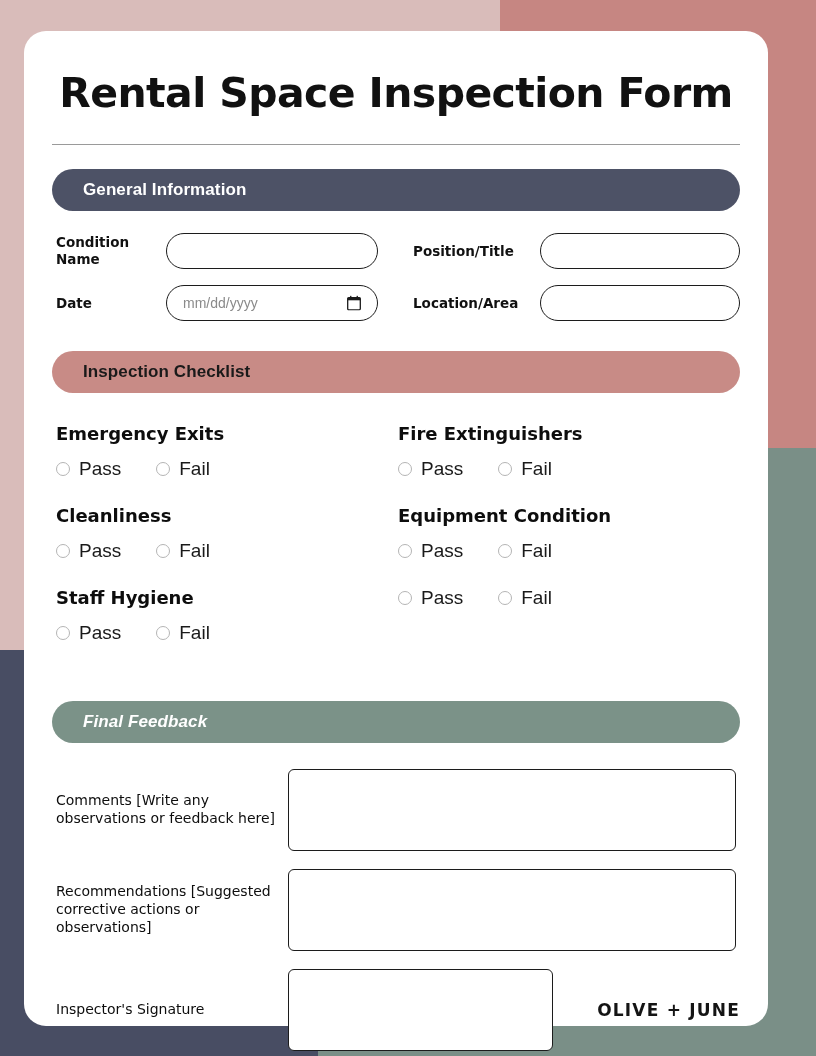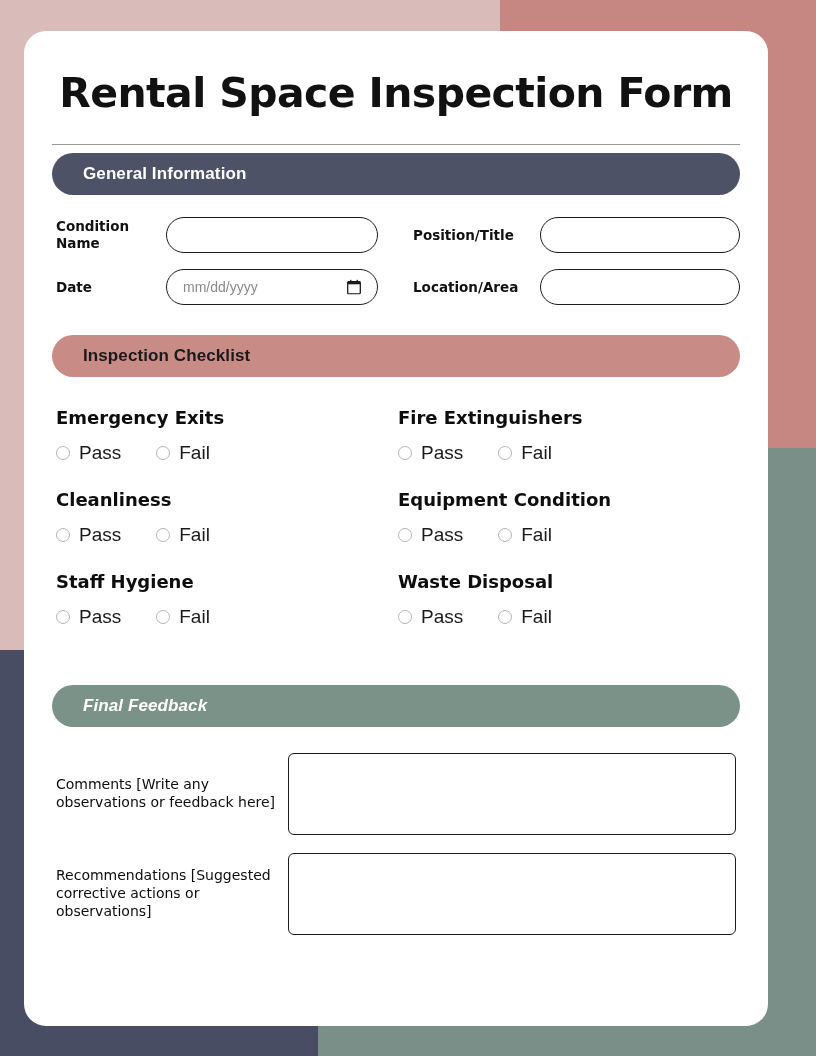--- a/index.html
+++ b/index.html
@@ -78,21 +78,21 @@
     height: 42px;
     border-radius: 21px;
     display: flex;
     align-items: center;
     padding-left: 31px;
     font-size: 17px;
     font-weight: 700;
     color: #ffffff;
     letter-spacing: 0.1px;
   }
-  .pill-general  { background: #4d5266; margin-top: 8px; }
+  .pill-general  { background: #4d5266; margin-top: 24px; }
   .pill-checklist{ background: #c88b86; color: #1a1a1a; margin-top: 30px; }
   .pill-feedback { background: #7b9288; margin-top: 32px; font-style: italic; }
 
   
   .info-grid {
     display: grid;
     grid-template-columns: 110px 212px 1fr 200px;
     row-gap: 16px;
     align-items: center;
     margin-top: 22px;
@@ -321,21 +321,20 @@
           <span>Pass</span>
         </label>
         <label class="radio-opt">
           <span class="radio-dot"></span>
           <span>Fail</span>
         </label>
       </div>
     </div>
 
     <div class="check-item">
-      <div class="check-title">Waste Disposal</div>
       <div class="radio-row">
         <label class="radio-opt">
           <span class="radio-dot"></span>
           <span>Pass</span>
         </label>
         <label class="radio-opt">
           <span class="radio-dot"></span>
           <span>Fail</span>
         </label>
       </div>
@@ -350,15 +349,20 @@
     <div class="fb-row">
       <div class="fb-label">Comments [Write any observations or feedback here]</div>
       <textarea class="fb-box fb-box-comments" placeholder="" style=""></textarea>
     </div>
 
     <div class="fb-row">
       <div class="fb-label">Recommendations [Suggested corrective actions or observations]</div>
       <textarea class="fb-box fb-box-recs" placeholder="" style=""></textarea>
     </div>
 
+    <div class="fb-row sign-row">
+      <div class="fb-label">Inspector's Signature</div>
+      <textarea class="fb-box fb-box-sign" placeholder="" style=""></textarea>
+      <div class="brand-logo">OLIVE + JUNE</div>
+    </div>
 
   </div>
 </div>
 
 </body></html>

